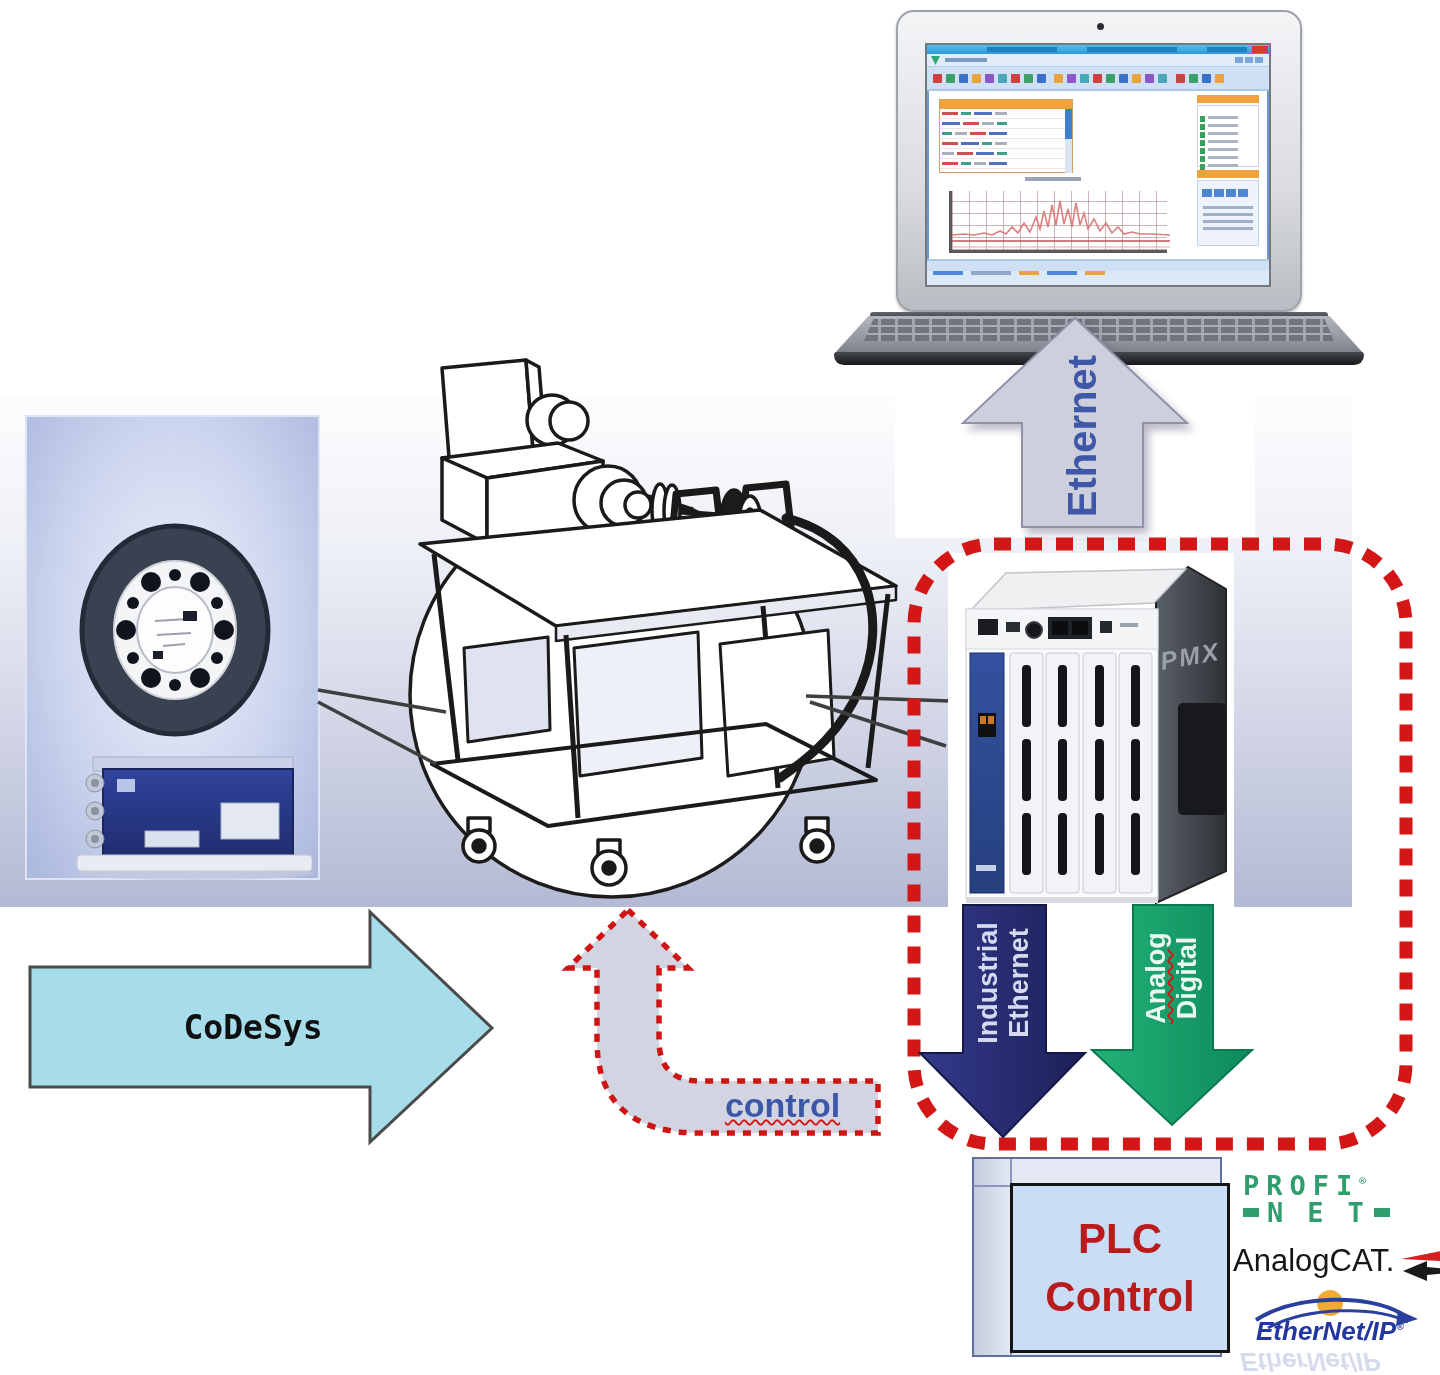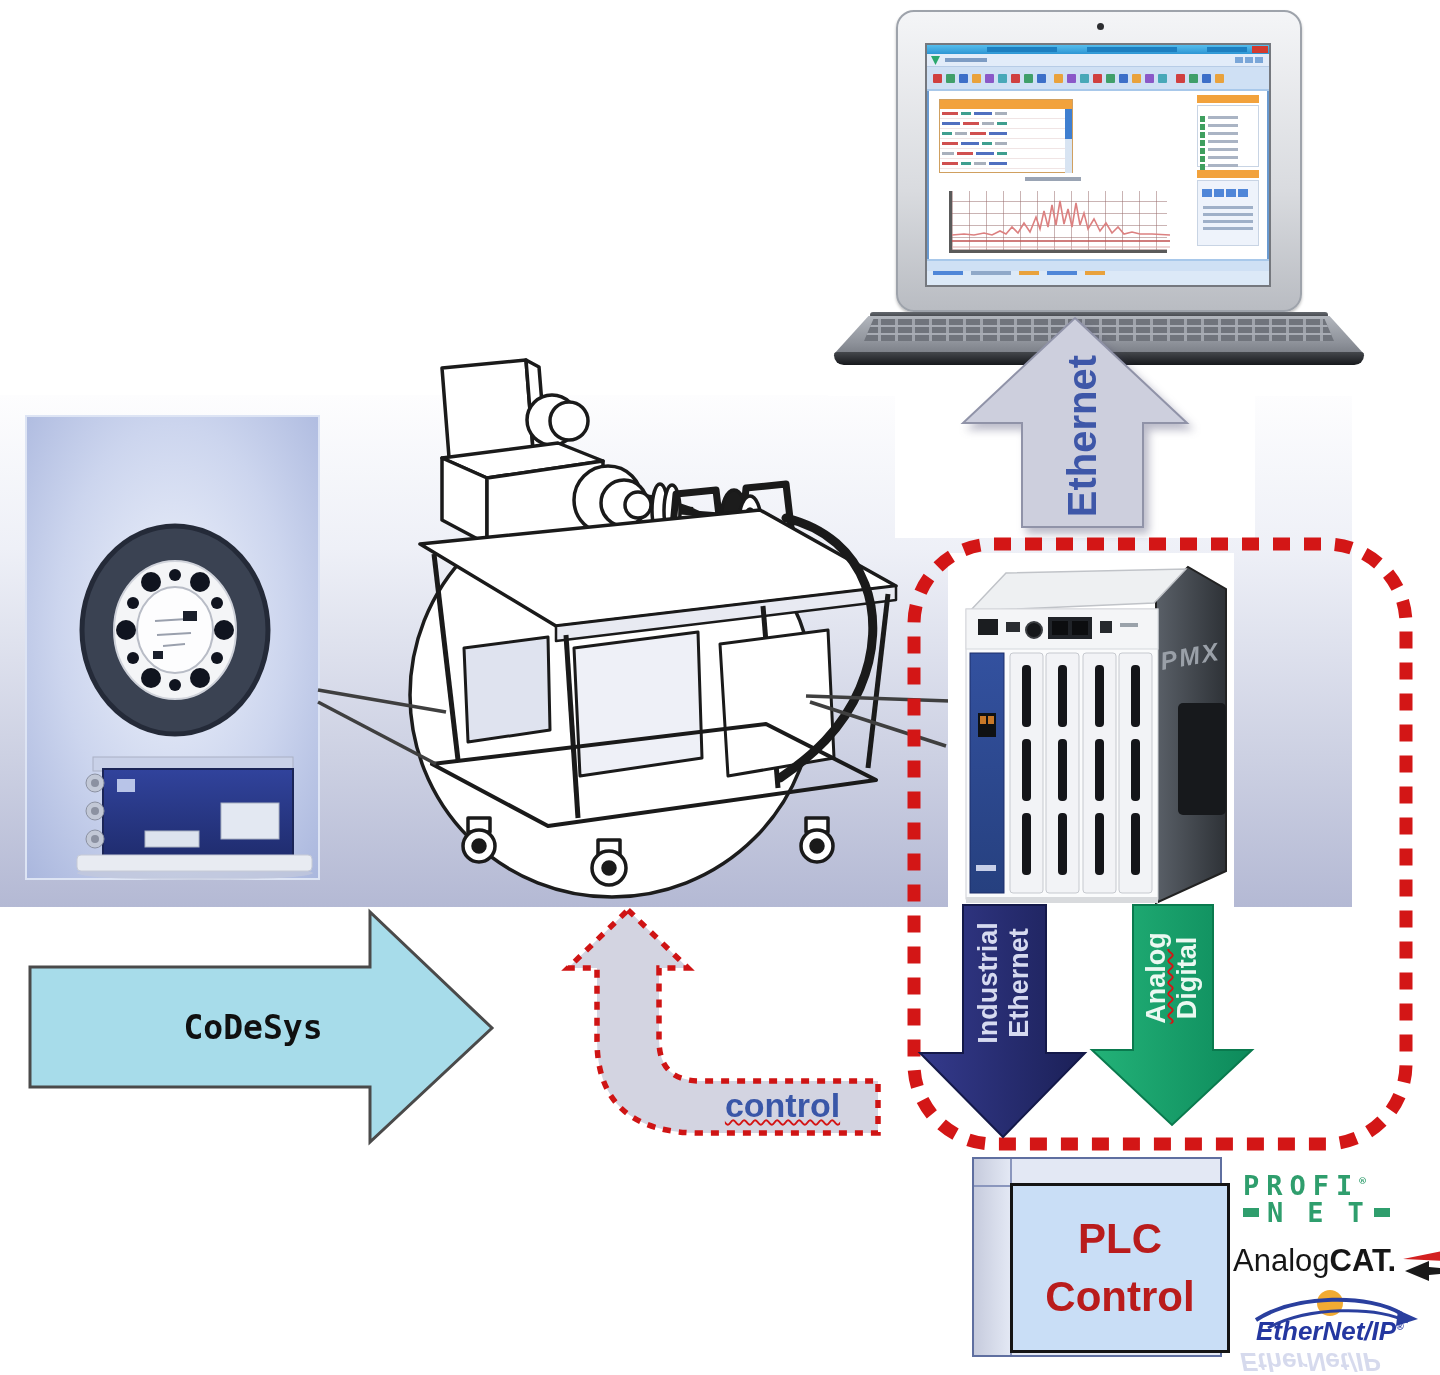--- a/index.html
+++ b/index.html
@@ -123,21 +123,21 @@
   
   #profinet { left:1243px; top:1170px; width:168px; color:#2f9e6d;
     font-family:"DejaVu Sans Mono", monospace; font-weight:bold; }
   #profinet .r1 { font-size:27px; letter-spacing:7px; }
   #profinet .r1 sup { font-size:11px; letter-spacing:0; }
   #profinet .r2 { font-size:27px; letter-spacing:24px; margin-top:-4px; display:flex; align-items:center; }
   #profinet .bar { display:inline-block; width:16px; height:9px; background:#2f9e6d; margin-right:8px; }
   #profinet .bar2 { display:inline-block; width:16px; height:9px; background:#2f9e6d; margin-left:-14px; }
   #ethercat { left:1233px; top:1243px; width:190px; white-space:nowrap; }
   #ethercat .t1 { font-size:31px; color:#161616; }
-  #ethercat .t2 { font-size:31px; font-weight:700; color:#161616; }
+  #ethercat .t2 { font-size:31px; font-weight:400; color:#161616; }
   #ethernet-ip { left:1238px; top:1290px; width:180px; height:74px; }
   #eip-label { position:absolute; left:2px; top:26px; font-size:26px; font-style:italic; font-weight:bold;
     color:#2437a0; white-space:nowrap;margin-left:16px; }
   #eip-label sup { font-size:10px; }
   #eip-reflect { position:absolute; left:2px; top:56px; font-size:26px; font-style:italic; font-weight:bold;
     color:#2437a0; opacity:.18; transform:scaleY(-1); white-space:nowrap; }
 </style>
 </head>
 <body>
 

